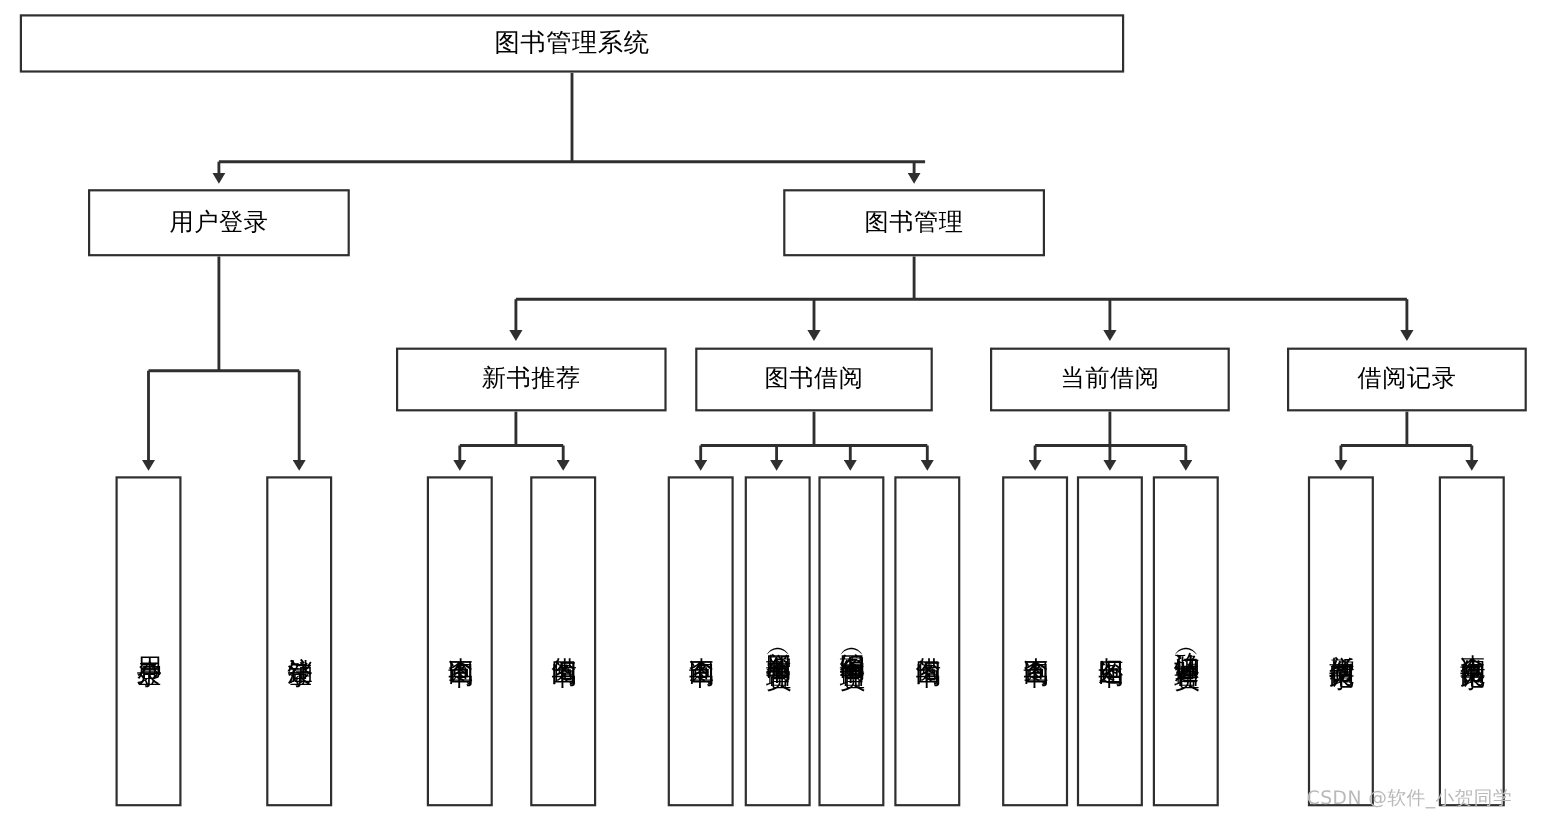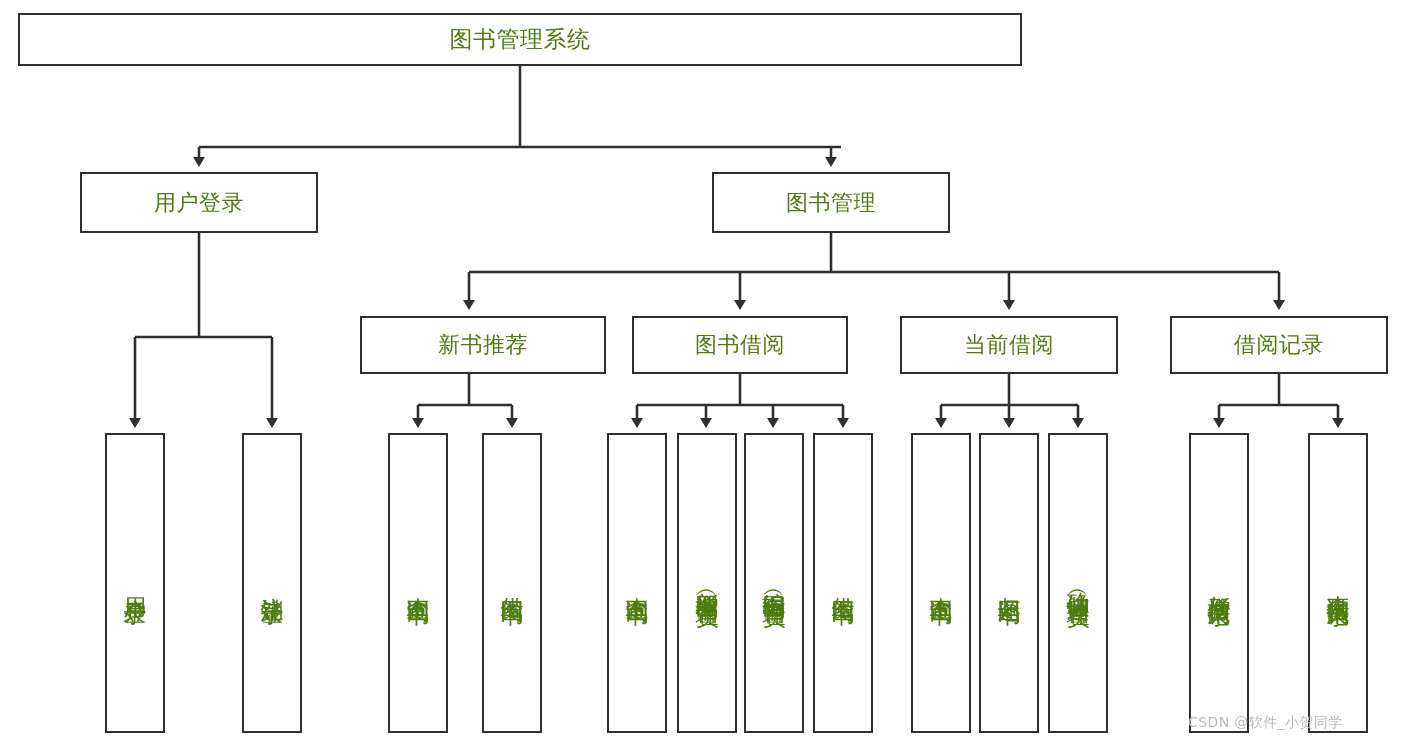--- a/index.html
+++ b/index.html
@@ -25,21 +25,21 @@
     height: 747px;
   }
   .node {
     position: absolute;
     box-sizing: border-box;
     border: 2px solid #2f2f2f;
     background: #ffffff;
     display: flex;
     align-items: center;
     justify-content: center;
-    color: #4d7c0f;
+    color: #000000;
     z-index: 2;
   }
   .node .label {
     display: block;
     text-align: center;
     line-height: 1.26;
     letter-spacing: 0.5px;
   }
   
   .node.h .label {
@@ -60,21 +60,21 @@
     text-orientation: upright;
     font-size: 23px;
     line-height: 1.08;
     letter-spacing: 2px;
     max-height: 284px;
   }
   .watermark {
     position: absolute;
     left: 1188px;
     top: 714px;
-    font-size: 14px;
+    font-size: 17px;
     color: #b9b9b9;
     white-space: nowrap;
     z-index: 3;
     letter-spacing: 0.4px;
   }
 </style>
 </head>
 <body>
 
 <div id="canvas">

